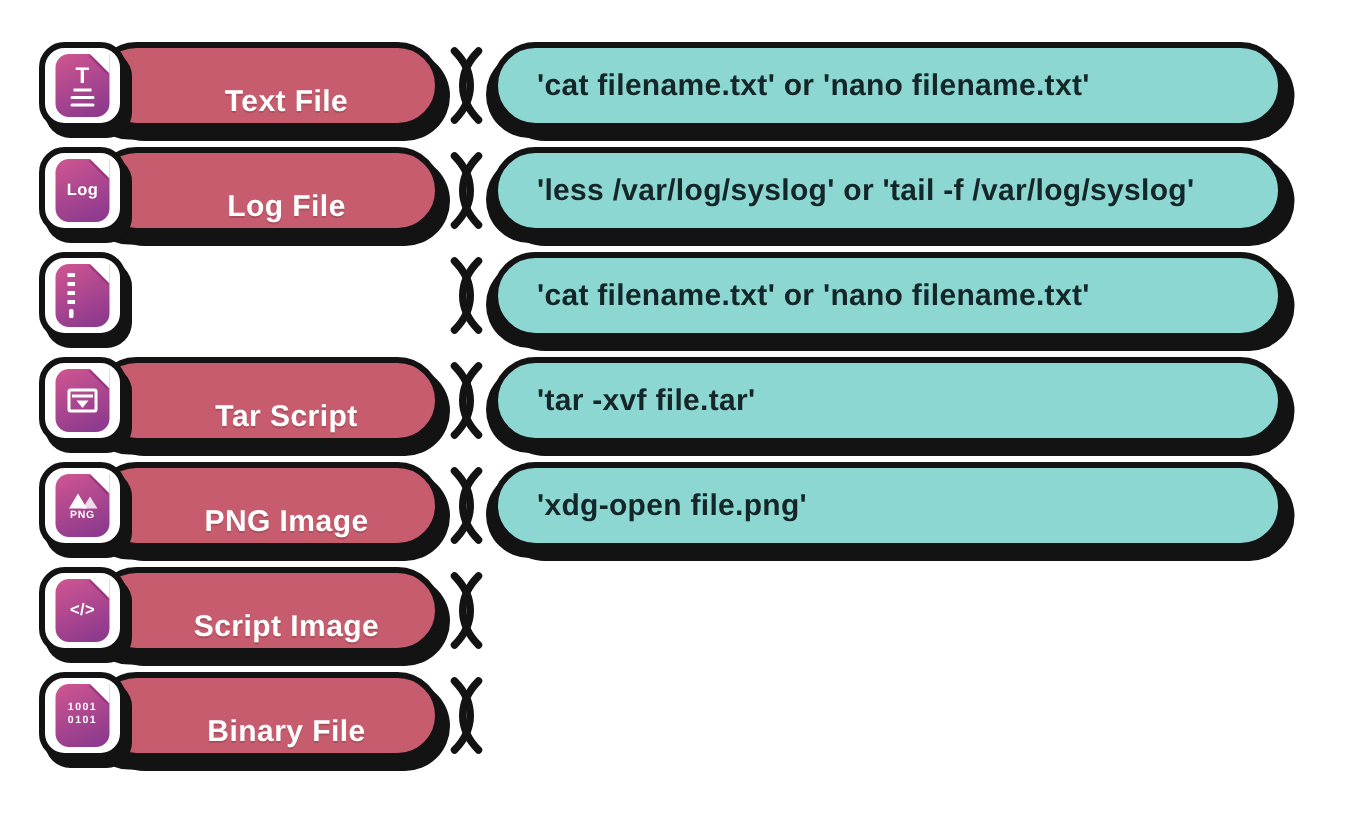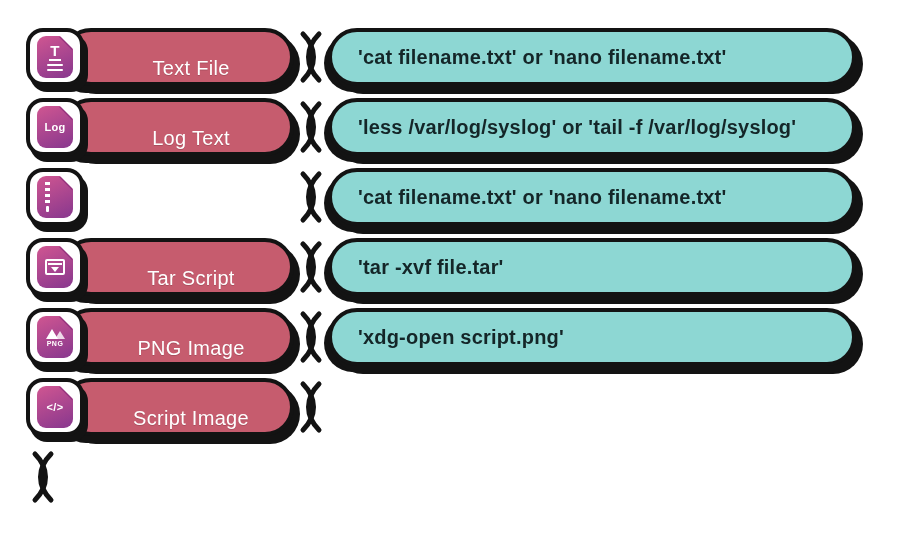--- a/index.html
+++ b/index.html
@@ -44,21 +44,21 @@
   .pill.red {
     margin-left:-22px;
     width:232px;
     background:var(--left_pill);
     justify-content:center;
     box-shadow:5px 7px 0 1px var(--outline), -5px 7px 0 0 var(--outline);
   }
   .pill.red .label {
     color:var(--label_text);
     font-size:20px;
-    font-weight:normal;
+    font-weight:bold;
     letter-spacing:.3px;
     padding-left:26px; 
     text-shadow:0 1px 0 rgba(0,0,0,.15);
     margin-top:22px;
   }
   
   .squiggle { flex:0 0 30px; height:56px; margin:0 2px; }
   
   .pill.teal {
     flex:1;
@@ -159,21 +159,21 @@
 
   <div class="row">
     <div class="left-group">
       <div class="icon-tile">
         <div class="file-icon">
             <span class="fold"></span>
           <span class="glyph">Log</span>
         </div>
       </div>
       <div class="pill red">
-        <span class="label">Log Text</span>
+        <span class="label">Log File</span>
       </div>
     </div>
     <svg class="squiggle" viewBox="0 0 30 56">
       <path d="M7 5 C 21 19, 21 37, 7 51" stroke="#131313" stroke-width="5" fill="none" stroke-linecap="round"></path>
       <path d="M23 5 C 9 19, 9 37, 23 51" stroke="#131313" stroke-width="5" fill="none" stroke-linecap="round"></path>
     </svg>
     <div class="pill teal">
       <span class="command">'less /var/log/syslog' or 'tail -f /var/log/syslog'</span>
     </div>
   </div>
@@ -231,21 +231,21 @@
       </div>
       <div class="pill red">
         <span class="label">PNG Image</span>
       </div>
     </div>
     <svg class="squiggle" viewBox="0 0 30 56">
       <path d="M7 5 C 21 19, 21 37, 7 51" stroke="#131313" stroke-width="5" fill="none" stroke-linecap="round"></path>
       <path d="M23 5 C 9 19, 9 37, 23 51" stroke="#131313" stroke-width="5" fill="none" stroke-linecap="round"></path>
     </svg>
     <div class="pill teal">
-      <span class="command">'xdg-open script.png'</span>
+      <span class="command">'xdg-open file.png'</span>
     </div>
   </div>
 
   <div class="row">
     <div class="left-group">
       <div class="icon-tile">
         <div class="file-icon">
             <span class="fold"></span>
           <span class="glyph">&lt;/&gt;</span>
         </div>
@@ -254,19 +254,33 @@
         <span class="label">Script Image</span>
       </div>
     </div>
     <svg class="squiggle" viewBox="0 0 30 56">
       <path d="M7 5 C 21 19, 21 37, 7 51" stroke="#131313" stroke-width="5" fill="none" stroke-linecap="round"></path>
       <path d="M23 5 C 9 19, 9 37, 23 51" stroke="#131313" stroke-width="5" fill="none" stroke-linecap="round"></path>
     </svg>
   </div>
 
   <div class="row">
+    <div class="left-group">
+      <div class="icon-tile">
+        <div class="file-icon">
+            <span class="fold"></span>
+          <span class="glyph bin">
+            <span>1001</span><br>
+            <span>0101</span>
+          </span>
+        </div>
+      </div>
+      <div class="pill red">
+        <span class="label">Binary File</span>
+      </div>
+    </div>
     <svg class="squiggle" viewBox="0 0 30 56">
       <path d="M7 5 C 21 19, 21 37, 7 51" stroke="#131313" stroke-width="5" fill="none" stroke-linecap="round"></path>
       <path d="M23 5 C 9 19, 9 37, 23 51" stroke="#131313" stroke-width="5" fill="none" stroke-linecap="round"></path>
     </svg>
   </div>
 
 </div>
 
 </body></html>

